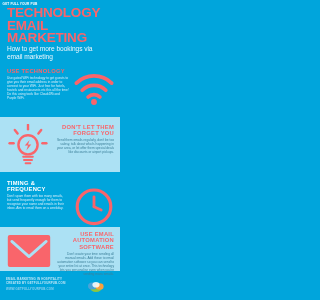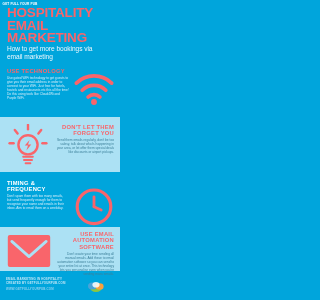--- a/index.html
+++ b/index.html
@@ -104,21 +104,21 @@
 <body>
 
 <div class="page">
 
   <div class="band band-dark  b1"></div>
   <div class="band band-light b2"></div>
   <div class="band band-dark  b3"></div>
   <div class="band band-light b4"></div>
   <div class="band band-dark  b5"></div>
 
-  <div class="title">HOSPITALITY EMAIL MARKETING</div>
+  <div class="title">TECHNOLOGY EMAIL MARKETING</div>
   <div class="subtitle">How to get more bookings via email marketing</div>
 
   <div class="sec-head s1-head">USE TECHNOLOGY</div>
   <div class="sec-body s1-body">Use gated WiFi technology to get guests to give you their email address in order to connect to your WiFi. Just free for hotels, hostels and restaurants etc this all the time! Do this using tools like Cloud4Wi and Purple WiFi.</div>
   <svg class="icon ic-wifi" viewBox="0 0 100 80">
     <g fill="none" stroke="#f9656b" stroke-width="9" stroke-linecap="round">
       <path d="M8 26 A60 60 0 0 1 92 26"></path>
       <path d="M22 43 A40 40 0 0 1 78 43"></path>
       <path d="M36 59 A20 20 0 0 1 64 59"></path>
     </g>

